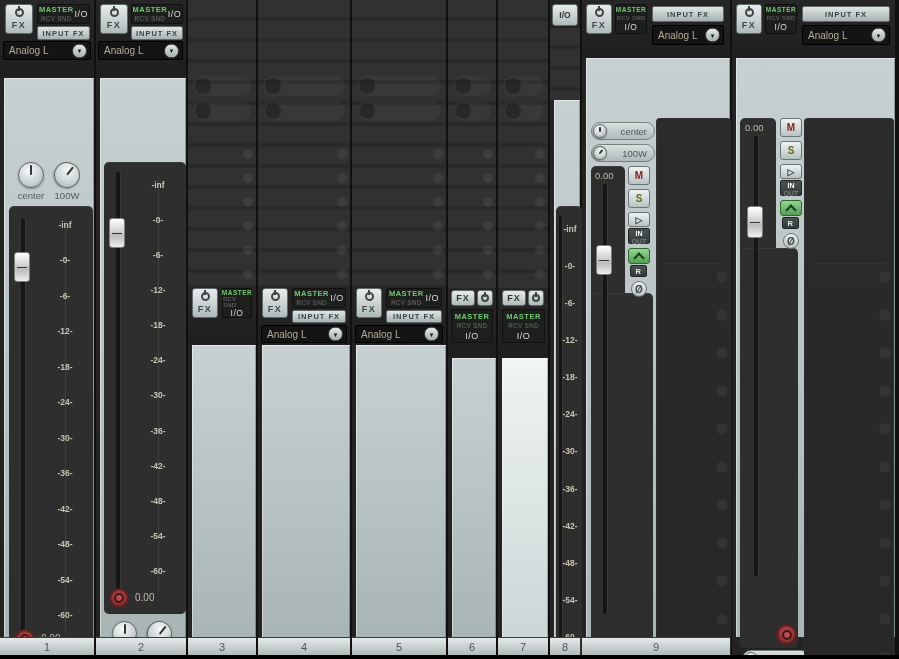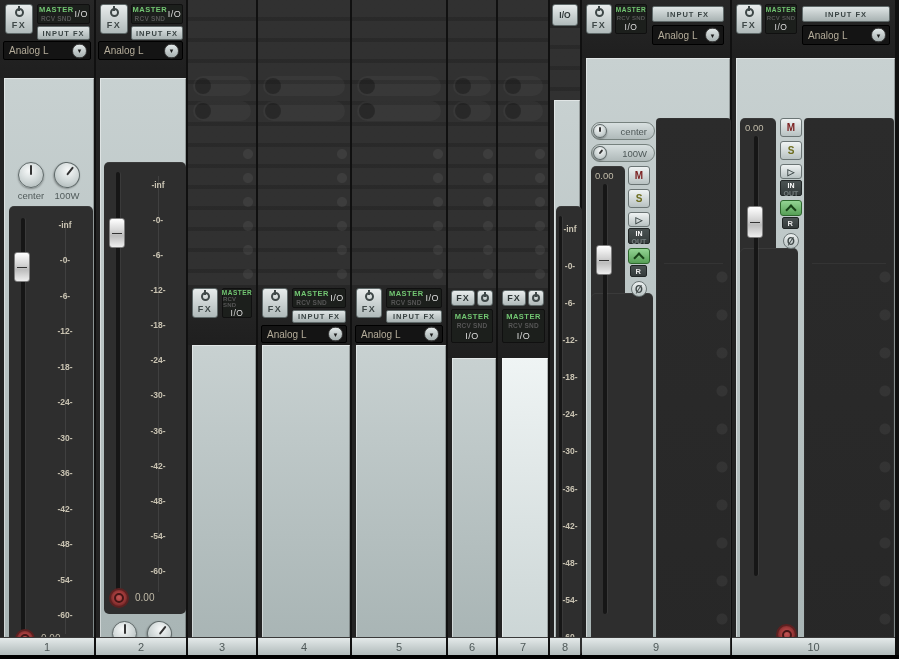--- a/index.html
+++ b/index.html
@@ -533,17 +533,16 @@
       <div class="rec" style="left:40px;top:566px;width:21px;height:21px;"></div>
       <div class="pill" style="left:6px;top:592px;width:68px;">
         <span class="knob"></span>
         <span class="plabel">center</span>
       </div>
 
       <div class="bmeter" style="left:68px;top:60px;width:90px;height:572px;">
         <div class="mdots"></div>
       </div>
     </div>
-    <div class="numcell">10</div>
   </div>
 
   <div class="botbar"></div>
 </div>
 
 </body></html>

